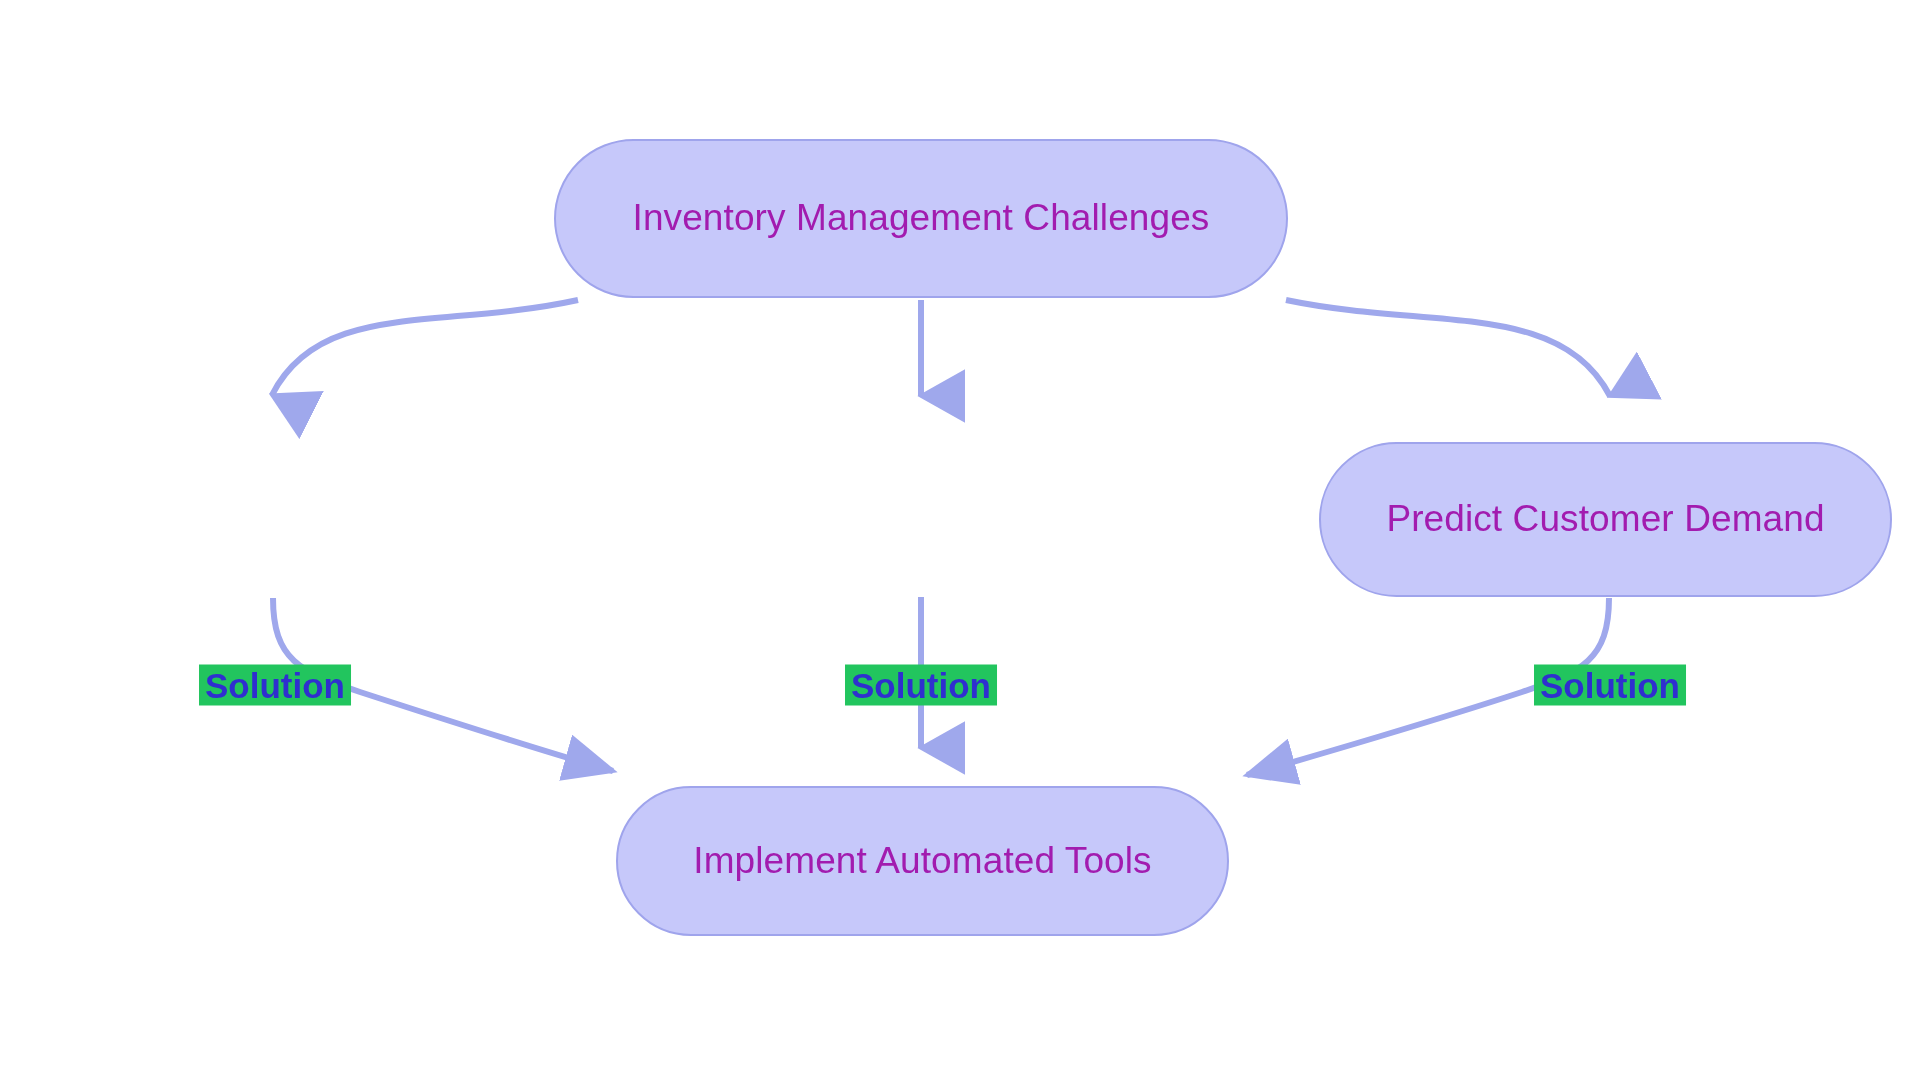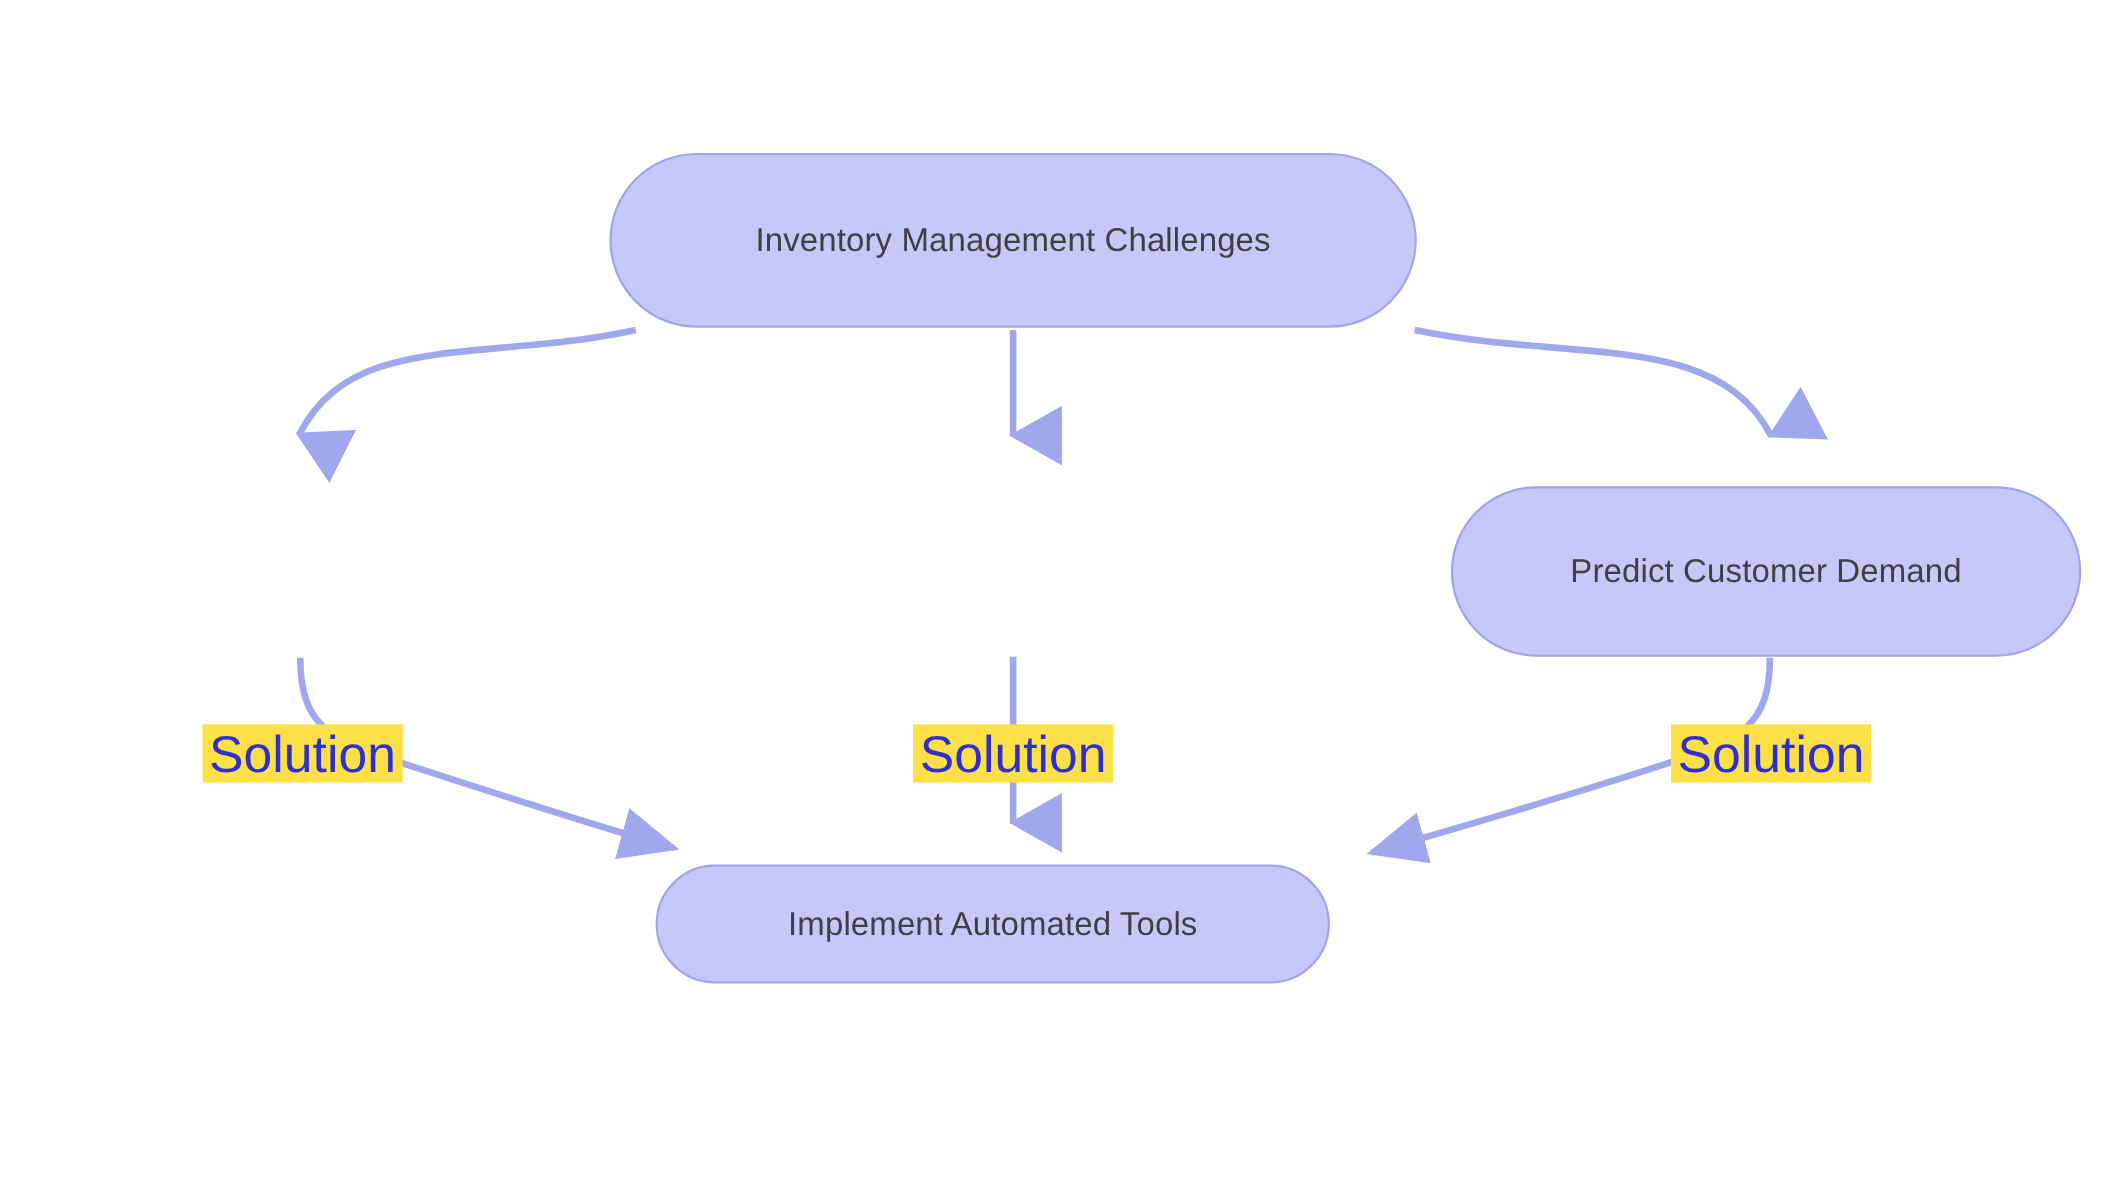--- a/index.html
+++ b/index.html
@@ -30,35 +30,35 @@
     box-sizing: border-box;
     background: #c6c8fa;
     border: 2px solid #9fa4ec;
     border-radius: 999px;
     display: flex;
     align-items: center;
     justify-content: center;
     text-align: center;
   }
   .node-label {
-    color: #404040;
-    font-size: 30px;
+    color: #a21caf;
+    font-size: 37px;
     font-weight: 400;
     letter-spacing: 0.1px;
     line-height: 1.1;
     white-space: nowrap;
   }
   .edge-label {
     position: absolute;
     color: #2f2fcf;
-    font-size: 47px;
-    font-weight: 400;
+    font-size: 35px;
+    font-weight: 700;
     line-height: 1;
     white-space: nowrap;
-    background: #fde047;
+    background: #22c55e;
     padding: 3px 6px;
     transform: translate(-50%, -50%);
   }
 </style>
 </head>
 <body>
 
 <div id="canvas">
 
   <svg id="edge-layer" viewBox="0 0 1920 1083" xmlns="http://www.w3.org/2000/svg">
@@ -90,21 +90,21 @@
   <div class="node" style="left:554px; top:139px; width:734px; height:159px;">
     <span class="node-label">Inventory Management Challenges</span>
   </div>
 
 
 
   <div class="node" style="left:1319px; top:442px; width:573px; height:155px;">
     <span class="node-label">Predict Customer Demand</span>
   </div>
 
-  <div class="node" style="left:596px; top:786px; width:613px; height:108px;">
+  <div class="node" style="left:616px; top:786px; width:613px; height:150px;">
     <span class="node-label">Implement Automated Tools</span>
   </div>
 
   <div class="edge-label" style="left:275px; top:685px;">Solution</div>
 
   <div class="edge-label" style="left:921px; top:685px;">Solution</div>
 
   <div class="edge-label" style="left:1610px; top:685px;">Solution</div>
 
 </div>

